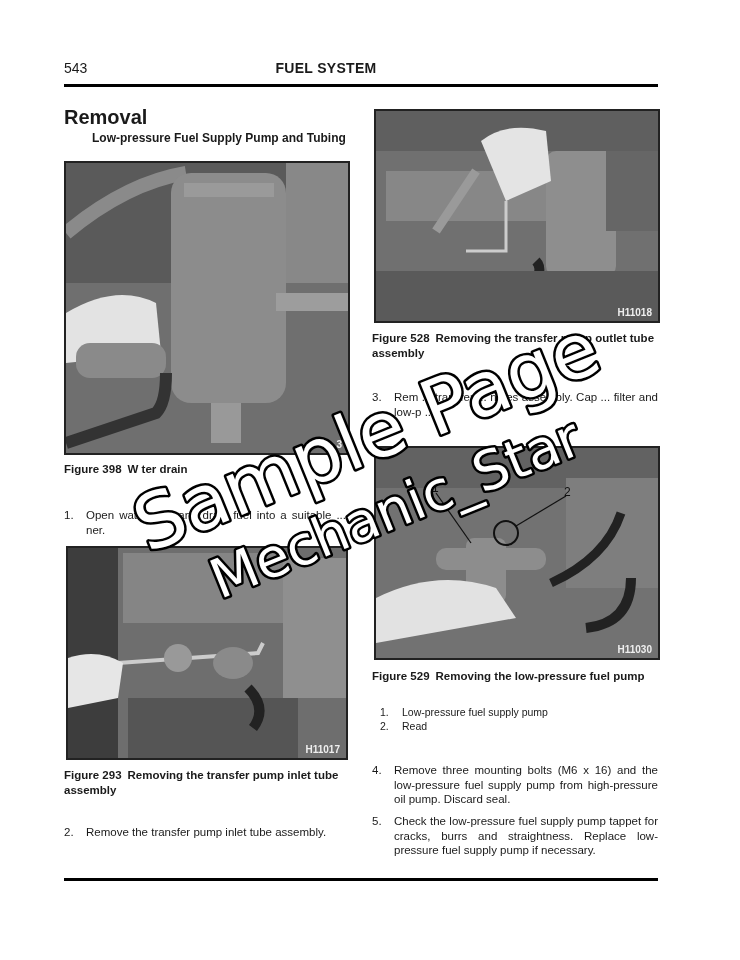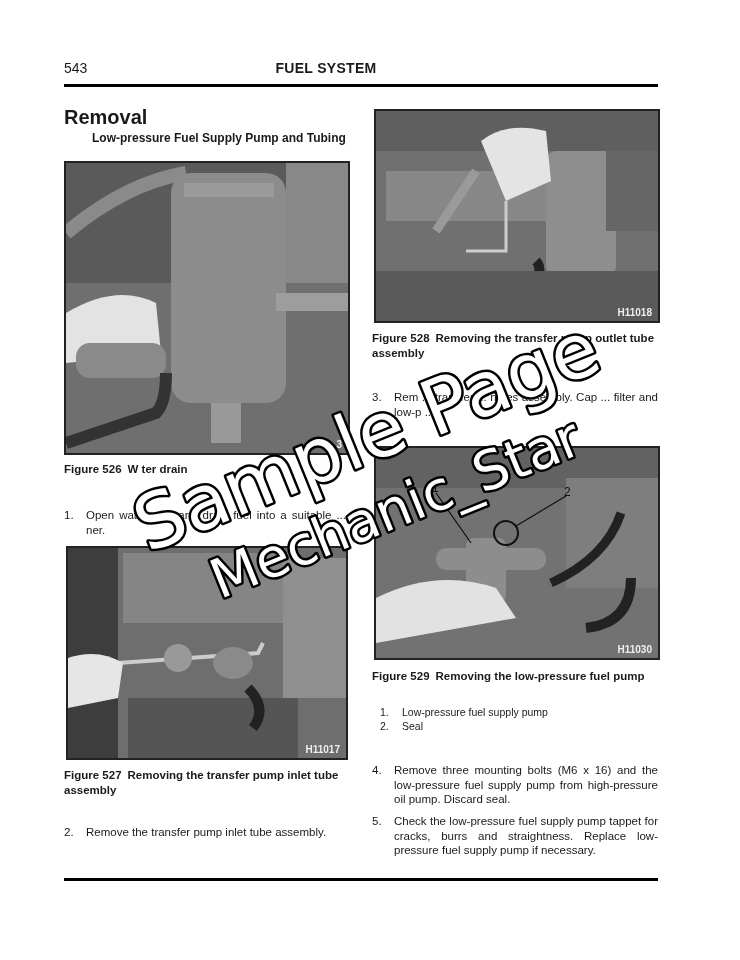--- a/index.html
+++ b/index.html
@@ -45,21 +45,21 @@
     <rect x="220" y="0" width="62" height="120" fill="#888"></rect>
     <rect x="210" y="130" width="72" height="18" fill="#9d9d9d"></rect>
     <path d="M0 150 Q50 120 90 140 L95 190 L0 200 Z" fill="#e3e3e3"></path>
     <rect x="10" y="180" width="90" height="35" rx="14" fill="#8a8a8a"></rect>
     <path d="M0 280 Q60 260 90 250 Q100 240 100 210" stroke="#333" stroke-width="12" fill="none"></path>
     <rect x="145" y="240" width="30" height="40" fill="#999"></rect>
   </svg>
   <span class="fig-code">3</span>
 </div>
 <div class="caption" style="left:64px;top:462px;width:282px;">
-  <span class="lbl">Figure 526</span><span>W   ter drain</span>
+  <span class="lbl">Figure 398</span><span>W   ter drain</span>
 </div>
 
 <div class="step" style="left:64px;top:508px;width:282px;">
   <span class="n">1.</span>
   <span class="t">Open water   ...   e and drain fuel into a suitable   ...   ner.</span>
 </div>
 
 <div class="fig" style="left:66px;top:546px;width:278px;height:210px;">
   <svg viewBox="0 0 278 210" preserveAspectRatio="none">
     <rect width="278" height="210" fill="#6e6e6e"></rect>
@@ -69,21 +69,21 @@
     <path d="M50 115 L190 105 L195 95" stroke="#ccc" stroke-width="4" fill="none"></path>
     <circle cx="110" cy="110" r="14" fill="#999"></circle>
     <ellipse cx="165" cy="115" rx="20" ry="16" fill="#8a8a8a"></ellipse>
     <path d="M0 110 Q30 100 55 115 L50 150 L0 160 Z" fill="#e6e6e6"></path>
     <rect x="60" y="150" width="170" height="60" fill="#555"></rect>
     <path d="M180 140 Q200 160 185 180" stroke="#222" stroke-width="10" fill="none"></path>
   </svg>
   <span class="fig-code">H11017</span>
 </div>
 <div class="caption" style="left:64px;top:768px;width:282px;">
-  <span class="lbl">Figure 527</span><span>Removing the transfer pump inlet tube assembly</span>
+  <span class="lbl">Figure 293</span><span>Removing the transfer pump inlet tube assembly</span>
 </div>
 
 <div class="step" style="left:64px;top:825px;width:290px;">
   <span class="n">2.</span>
   <span class="t">Remove the transfer pump inlet tube assembly.</span>
 </div>
 
 <div class="fig" style="left:374px;top:109px;width:282px;height:210px;">
   <svg viewBox="0 0 282 210" preserveAspectRatio="none">
     <rect width="282" height="210" fill="#707070"></rect>
@@ -130,21 +130,21 @@
   <span class="lbl">Figure 529</span><span>Removing the low-pressure fuel pump</span>
 </div>
 
 <div class="legend" style="left:380px;top:705px;width:270px;">
   <div class="row">
     <span class="n">1.</span>
     <span>Low-pressure fuel supply pump</span>
   </div>
   <div class="row">
     <span class="n">2.</span>
-    <span>Seal</span>
+    <span>Read</span>
   </div>
 </div>
 
 <div class="step" style="left:372px;top:763px;width:286px;">
   <span class="n">4.</span>
   <span class="t">Remove three mounting bolts (M6 x 16) and the low-pressure fuel supply pump from high-pressure oil pump. Discard seal.</span>
 </div>
 <div class="step" style="left:372px;top:814px;width:286px;">
   <span class="n">5.</span>
   <span class="t">Check the low-pressure fuel supply pump tappet for cracks, burrs and straightness.  Replace low-pressure fuel supply pump if necessary.</span>

